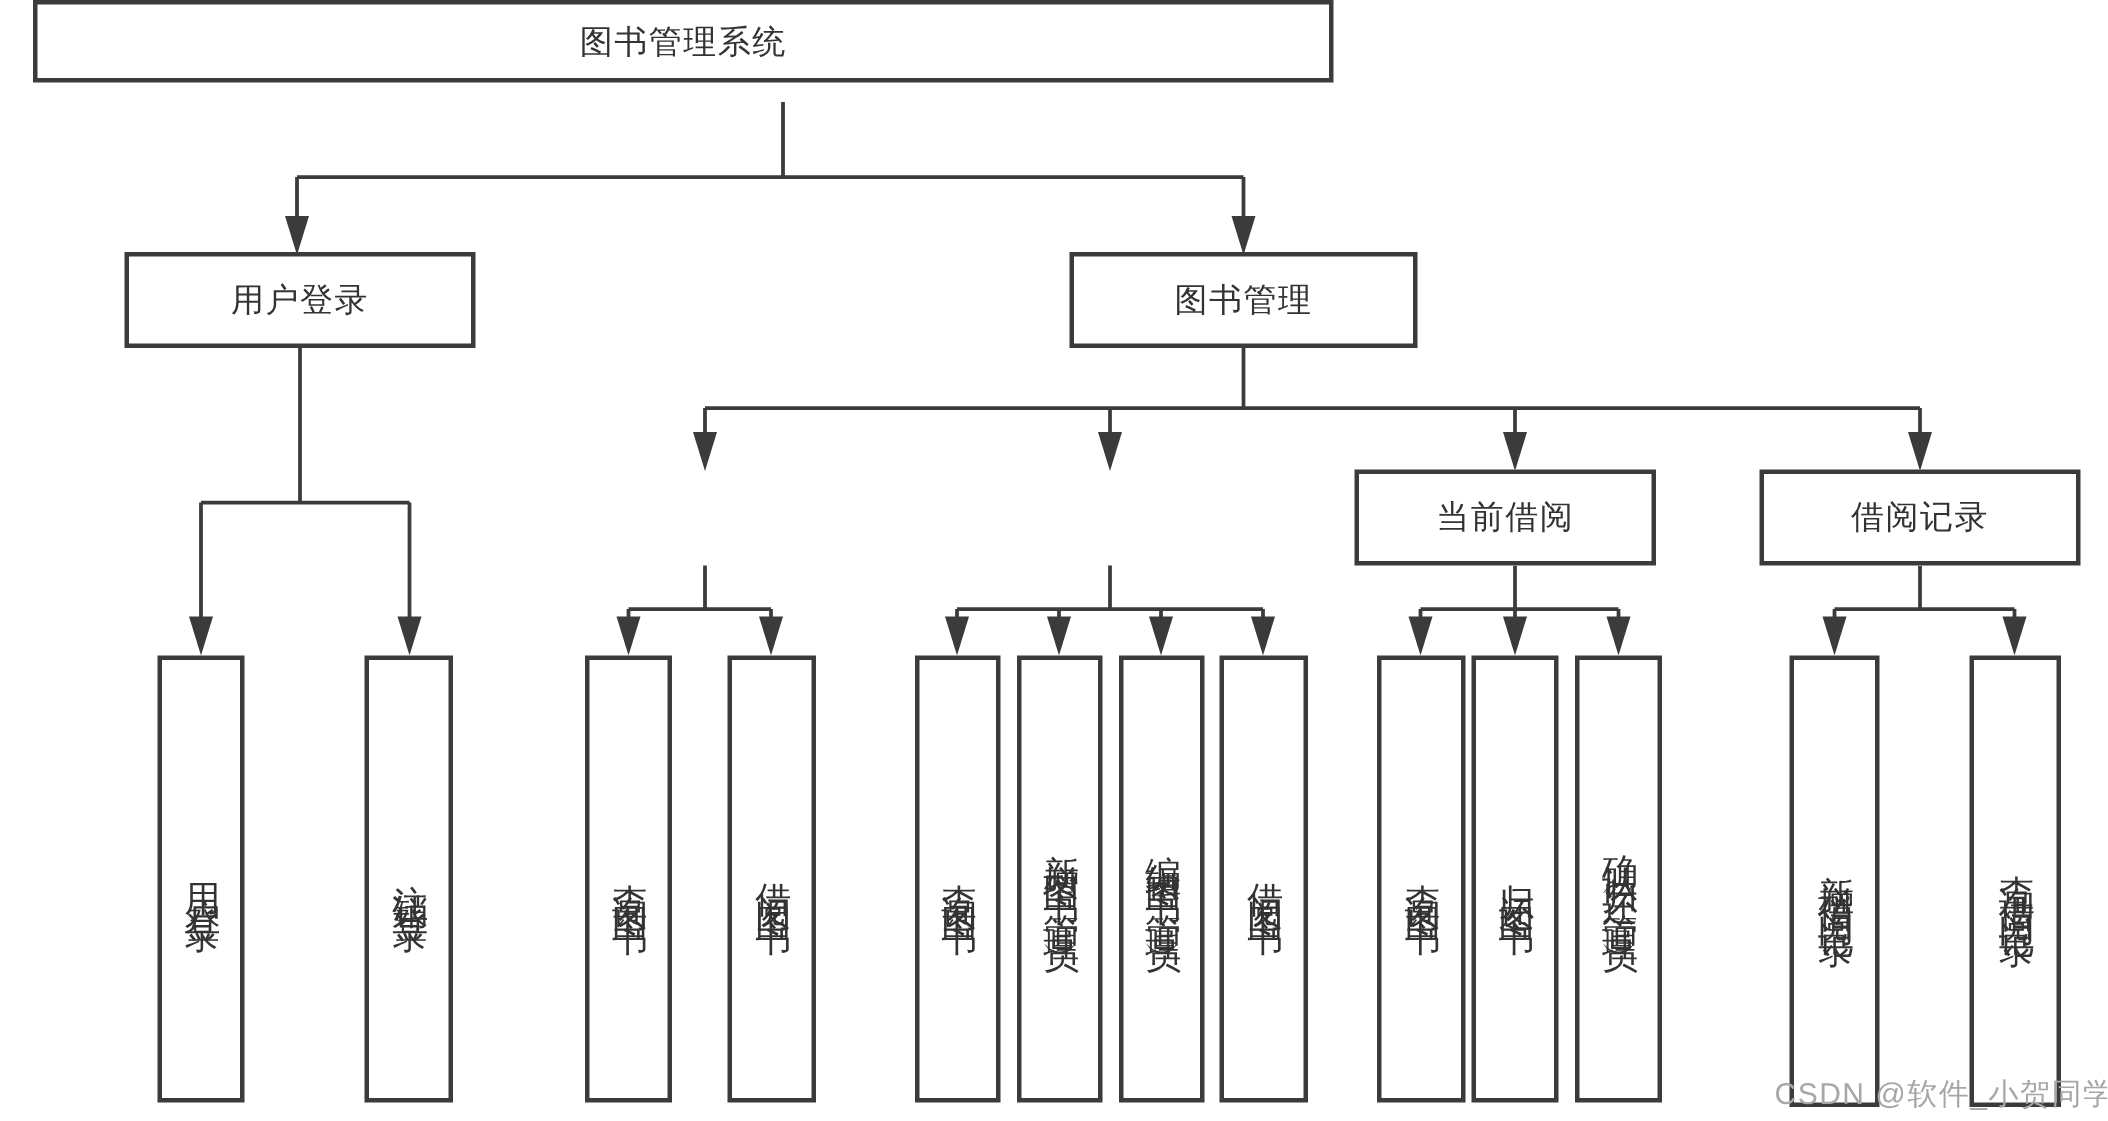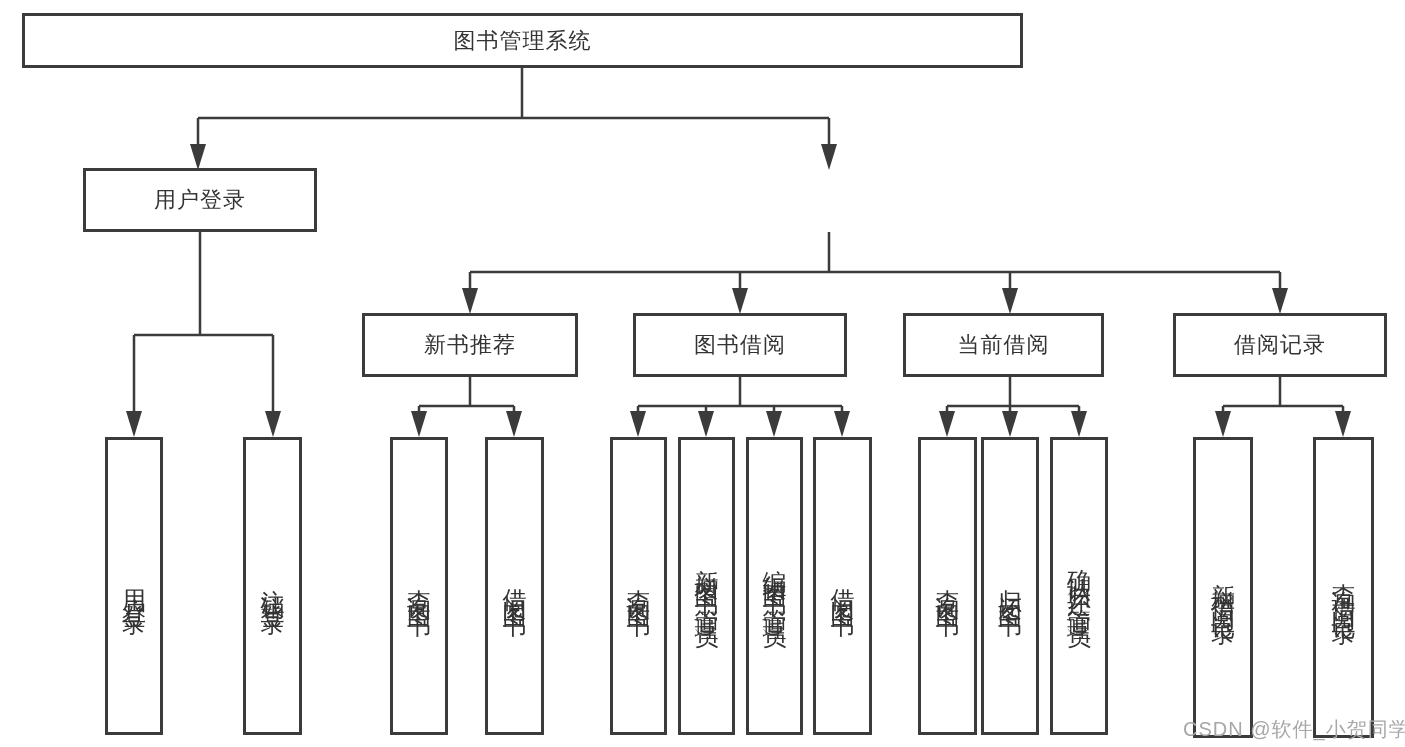--- a/index.html
+++ b/index.html
@@ -92,26 +92,25 @@
 
       <polygon points="939,411 955,411 947,437"></polygon>
       <polygon points="1002,411 1018,411 1010,437"></polygon>
       <polygon points="1071,411 1087,411 1079,437"></polygon>
 
       <polygon points="1215,411 1231,411 1223,437"></polygon>
       <polygon points="1335,411 1351,411 1343,437"></polygon>
     </g>
   </svg>
 
-  <div class="node h" style="left:22px;top:13px;width:1001px;height:55px">图书管理系统</div>
+  <div class="node h" style="left:22px;top:0;width:867px;height:55px">图书管理系统</div>
 
   <div class="node h" style="left:83px;top:168px;width:234px;height:64px">用户登录</div>
+  <div class="node h" style="left:713px;top:168px;width:232px;height:64px">图书管理</div>
 
-  <div class="node h" style="left:362px;top:313px;width:216px;height:64px">新书推荐</div>
-  <div class="node h" style="left:633px;top:313px;width:214px;height:64px">图书借阅</div>
   <div class="node h" style="left:903px;top:313px;width:201px;height:64px">当前借阅</div>
   <div class="node h" style="left:1173px;top:313px;width:214px;height:64px">借阅记录</div>
 
   <div class="node v" style="left:105px;top:437px;width:58px;height:298px">用户登录</div>
   <div class="node v" style="left:243px;top:437px;width:59px;height:298px">注销登录</div>
 
   <div class="node v" style="left:390px;top:437px;width:58px;height:298px">查询图书</div>
   <div class="node v" style="left:485px;top:437px;width:59px;height:298px">借阅图书</div>
 
   <div class="node v" style="left:610px;top:437px;width:57px;height:298px">查询图书</div>

